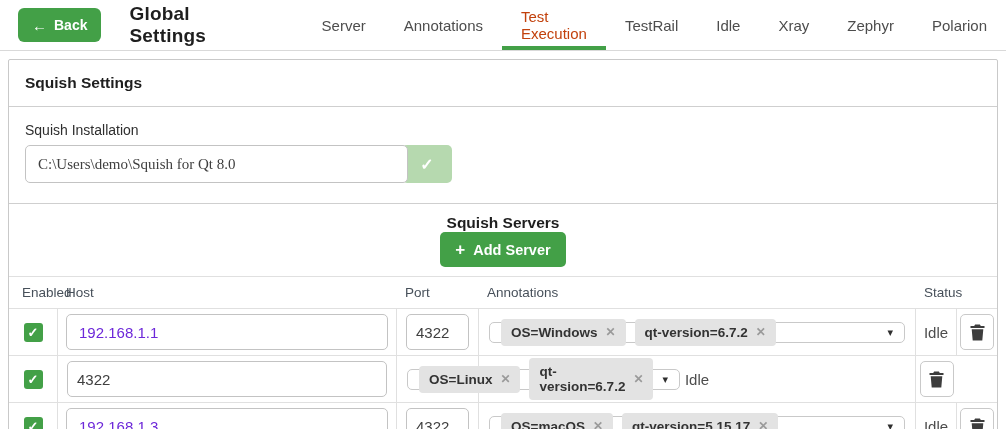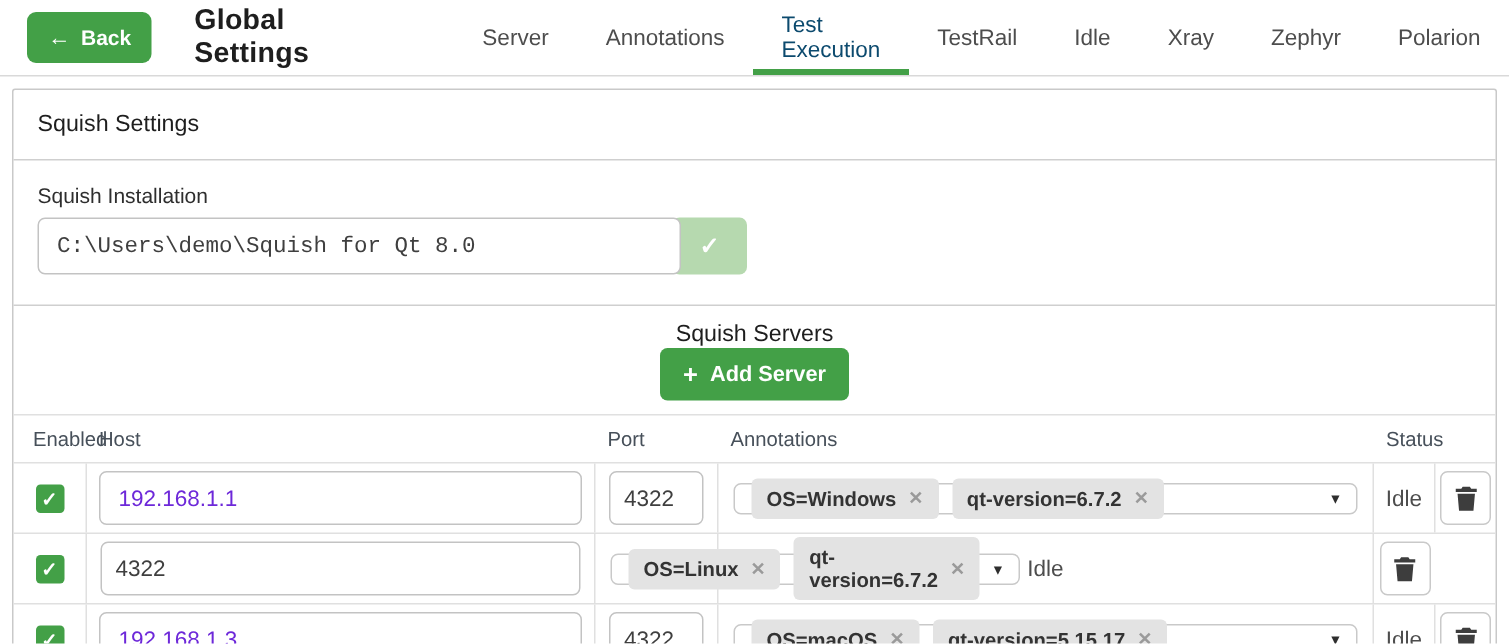--- a/index.html
+++ b/index.html
@@ -13,34 +13,34 @@
     background: #43a047; color: #fff; border: none; border-radius: 6px;
     padding: 9px 14px; font-size: 14px; font-weight: bold; cursor: pointer;
     font-family: "Liberation Sans", sans-serif; }
   .back-arrow { font-size: 15px; line-height: 1; }
   .page-title { align-self: center; font-size: 19px; font-weight: bold; color: #1e1e1e;
     margin-left: 28px; margin-right: 46px; letter-spacing: .2px; }
   .tabs { display: flex; align-items: stretch; }
   .tab { display: flex; align-items: center; padding: 0 19px; font-size: 15px;
     color: #4d4d4d; cursor: pointer; border-bottom: 4px solid transparent;
     padding-top: 4px; }
-  .tab.active { color: #0c4a6e; border-bottom-color: #43a047; }
+  .tab.active { color: #c2410c; border-bottom-color: #43a047; }
 
   
   .panel { margin: 8px; border: 1px solid #c9c9c9; border-radius: 2px; background: #fff; }
   .section-header { padding: 14px 16px; border-bottom: 1px solid #cfcfcf; }
-  .section-title { font-size: 15.5px; font-weight: normal; color: #1e1e1e; }
+  .section-title { font-size: 15.5px; font-weight: bold; color: #1e1e1e; }
 
   .settings-body { padding: 15px 16px 20px 16px; }
   .field-label { font-size: 14px; color: #2e2e2e; margin-bottom: 7px; }
   .input-group { display: flex; align-items: stretch; }
-  .install-input { width: 429px; height: 38px; border: 1px solid #c3c3c3;
+  .install-input { width: 383px; height: 38px; border: 1px solid #c3c3c3;
     border-radius: 5px; padding: 0 12px; font-size: 15px; color: #3f3f3f;
     background: #fff; position: relative; z-index: 1; outline: none;
-    font-family: Liberation Mono, monospace; }
+    font-family: Liberation Serif, serif; }
   .confirm-btn { width: 50px; height: 38px; margin-left: -6px; border: none;
     background: #b6d9af; border-radius: 5px; color: #fff; font-size: 16px;
     font-weight: bold; cursor: pointer; display: flex; align-items: center;
     justify-content: center; }
 
   .servers-header { display: flex; align-items: center; justify-content: space-between;
     border-top: 1px solid #cfcfcf; padding: 10px 16px 9px 16px; flex-direction: column; }
   .add-server-btn { display: flex; align-items: center; gap: 8px; background: #43a047;
     color: #fff; border: none; border-radius: 5px; padding: 9px 15px; font-size: 14.5px;
     font-weight: bold; cursor: pointer; font-family: "Liberation Sans", sans-serif; }

